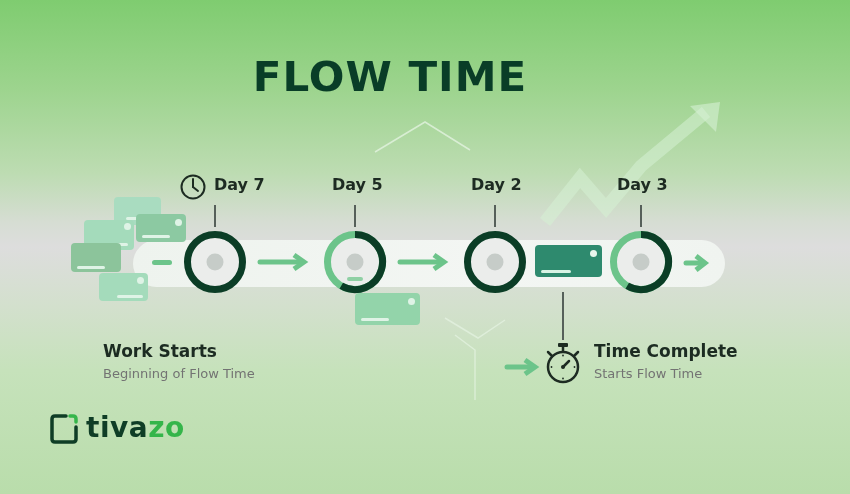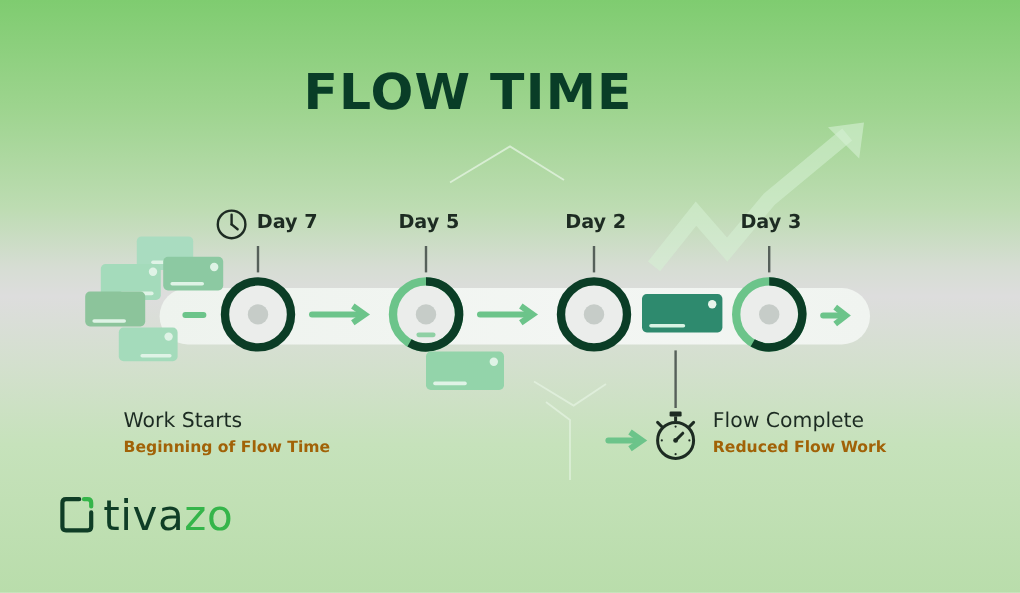--- a/index.html
+++ b/index.html
@@ -25,23 +25,23 @@
     #track {
       left: 133px; top: 240px; width: 592px; height: 47px;
       border-radius: 24px;
       background: linear-gradient(to right, #eef3ee 0%, #f3f6f3 60%, #f0f4f0 100%);
     }
     .card {
       position: absolute; border-radius: 4px;
     }
     .card .bar { position: absolute; height: 3px; border-radius: 2px; background: #dff3e6; }
     .card .dot { position: absolute; width: 7px; height: 7px; border-radius: 50%; background: #dff3e6; }
-    .desc-title { font-size: 17px; font-weight: 400; color: #1c2b22; white-space: nowrap; }
-    .desc-sub { font-size: 13px; color: #a16207; white-space: nowrap; font-weight: bold; }
-    #logo-text { font-size: 35px; font-weight: 400; letter-spacing: 0.5px; }
+    .desc-title { font-size: 17px; font-weight: 700; color: #1c2b22; white-space: nowrap; }
+    .desc-sub { font-size: 13px; color: #737373; white-space: nowrap; }
+    #logo-text { font-size: 28px; font-weight: 700; letter-spacing: 0.5px; }
     #logo-text .a { color: #0f3d26; }
     #logo-text .b { color: #35b54a; }
     svg { overflow: visible; }
   </style>
 </head>
 <body>
 
 <svg class="abs" style="left:0;top:0" width="850" height="494">
   <polyline points="545,222 580,178 606,208 641,166 706,112" fill="none" stroke="#d6f0d4" stroke-opacity="0.55" stroke-width="13" stroke-linejoin="miter"></polyline>
   <polygon points="690,106 720,102 716,132" fill="#d6f0d4" fill-opacity="0.6"></polygon>
@@ -154,22 +154,22 @@
   <line x1="5" y1="10" x2="9" y2="14" stroke="#1d2b22" stroke-width="2.5" stroke-linecap="round"></line>
   <line x1="35" y1="10" x2="31" y2="14" stroke="#1d2b22" stroke-width="2.5" stroke-linecap="round"></line>
   <circle cx="20" cy="25" r="15" fill="none" stroke="#1d2b22" stroke-width="2.5"></circle>
   <line x1="20" y1="25" x2="26" y2="19" stroke="#1d2b22" stroke-width="2.5" stroke-linecap="round"></line>
   <circle cx="20" cy="25" r="2" fill="#1d2b22"></circle>
   <circle cx="20" cy="13.5" r="0.9" fill="#1d2b22"></circle>
   <circle cx="20" cy="36.5" r="0.9" fill="#1d2b22"></circle>
   <circle cx="8.5" cy="25" r="0.9" fill="#1d2b22"></circle>
   <circle cx="31.5" cy="25" r="0.9" fill="#1d2b22"></circle>
 </svg>
-<div class="abs desc-title" style="left:594px;top:341px;">Flow Complete</div>
-<div class="abs desc-sub" style="left:594px;top:366px;">Reduced Flow Work</div>
+<div class="abs desc-title" style="left:594px;top:341px;">Time Complete</div>
+<div class="abs desc-sub" style="left:594px;top:366px;">Starts Flow Time</div>
 
 <svg class="abs" style="left:49px;top:413px" width="30" height="32">
   <path d="M17 3 H6 Q3 3 3 6 V26 Q3 29 6 29 H24 Q27 29 27 26 V14" fill="none" stroke="#0f3d26" stroke-width="3.5" stroke-linecap="round"></path>
   <path d="M21 3 H24 Q27 3 27 6 V9" fill="none" stroke="#35b54a" stroke-width="3.5" stroke-linecap="round"></path>
 </svg>
 <div id="logo-text" class="abs" style="left:86px;top:411px;">
   <span class="a">tiva</span><span class="b">zo</span>
 </div>
 
 </body></html>

